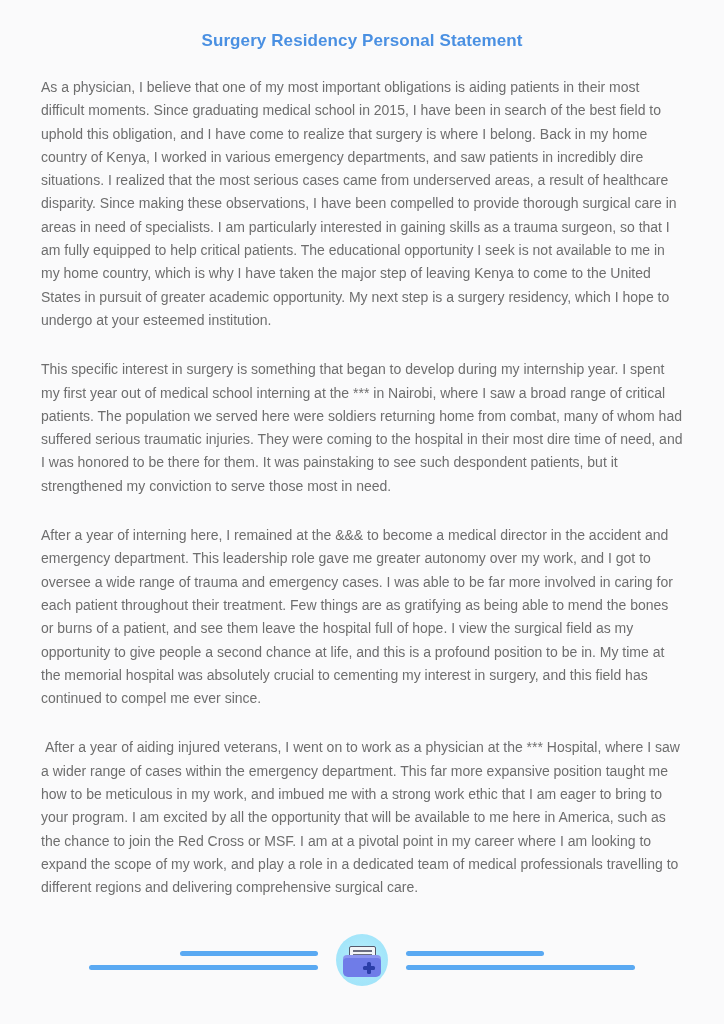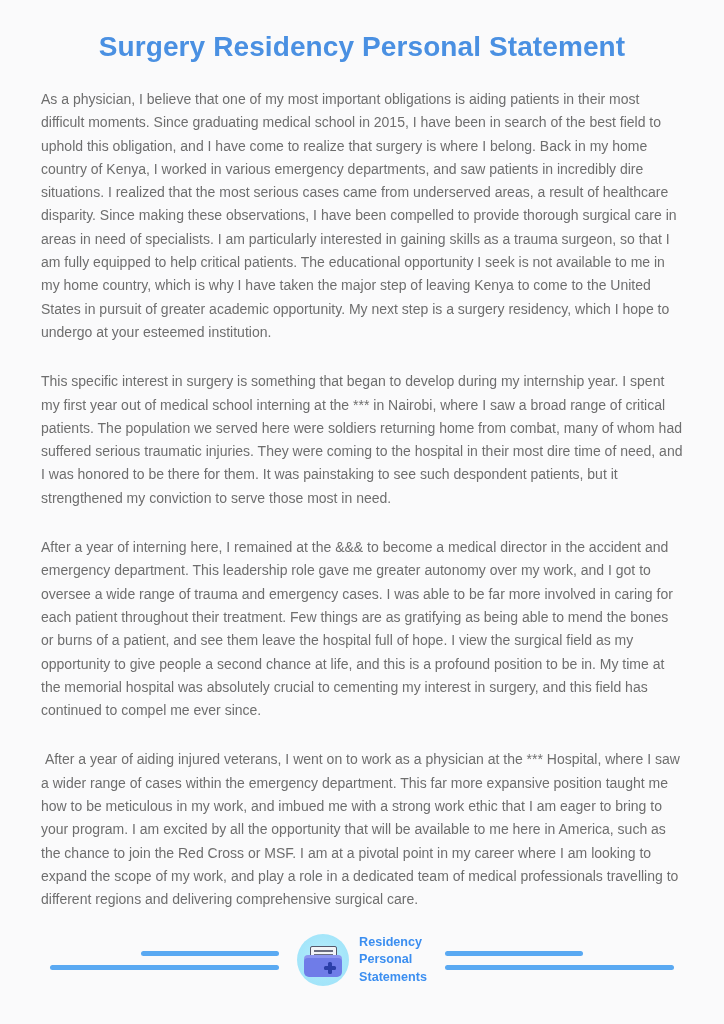--- a/index.html
+++ b/index.html
@@ -18,21 +18,21 @@
     width: 724px;
     height: 1024px;
     background: #fafafb;
     box-sizing: border-box;
     padding: 0 41px;
   }
   .doc-title {
     margin: 0;
     padding-top: 31px;
     text-align: center;
-    font-size: 28px;
+    font-size: 17px;
     font-weight: bold;
     color: #4a90e2;
     letter-spacing: 0.1px;
   }
   .body-copy {
     margin-top: 25px;
   }
   .para {
     margin: 0 0 26px 0;
     font-size: 14px;
@@ -182,25 +182,20 @@
           <i></i>
           <i></i>
         </div>
         <div class="mark-bag-flap"></div>
         <div class="mark-bag"></div>
         <div class="mark-cross">
           <span class="v"></span>
           <span class="h"></span>
         </div>
       </div>
-      <div class="brand-text">
-        <span>Residency</span>
-        <span>Personal</span>
-        <span>Statements</span>
-      </div>
     </div>
 
     <div class="rule-group right">
       <div class="rule short"></div>
       <div class="rule long"></div>
     </div>
 
   </div>
 
 </div>

